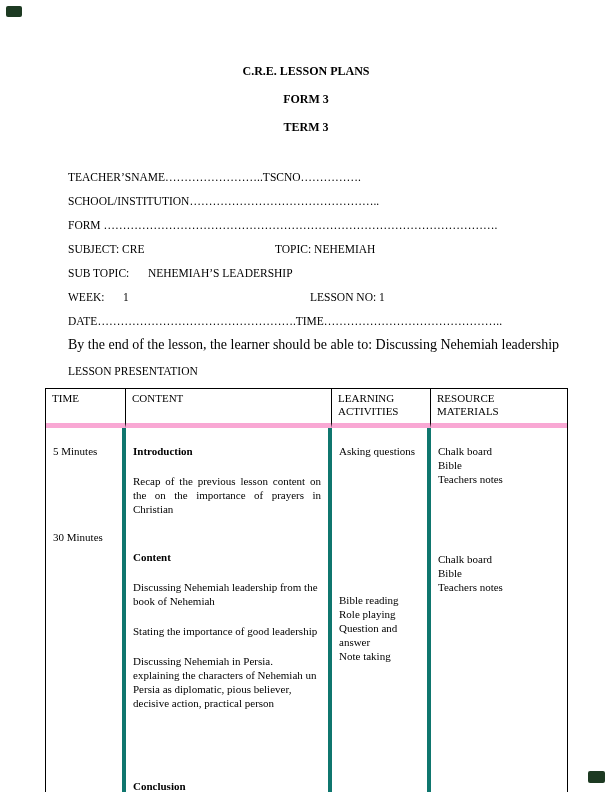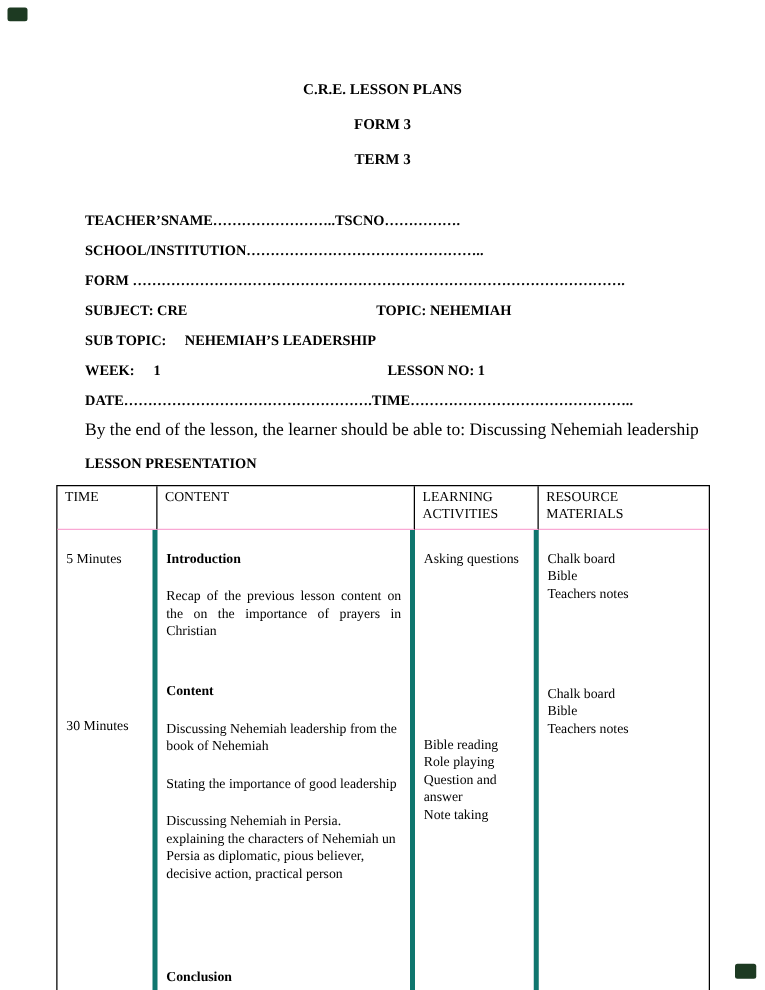--- a/index.html
+++ b/index.html
@@ -11,40 +11,40 @@
     margin:0 auto;
   }
   .corner { position:absolute; background:#1d3a22; border-radius:2px; }
   .corner.tl { left:6px; top:6px; width:16px; height:11px; }
   .corner.br { right:7px; bottom:9px; width:17px; height:12px; }
 
   .titles { padding-top:64px; text-align:center; font-weight:bold; font-size:12px; }
   .title-line { margin-bottom:14px; line-height:14px; }
 
   .fields { margin:36px 45px 0 68px; font-size:11.5px; }
-  .field-line { margin-bottom:10px; line-height:14px; font-weight:bold; }
+  .field-line { margin-bottom:10px; line-height:14px; font-weight:normal; }
   .rel { position:relative; }
-  .abs-topic { position:absolute; left:233px; top:0; }
+  .abs-topic { position:absolute; left:207px; top:0; }
   .abs-lesson { position:absolute; left:242px; top:0; }
   .sub-topic-label { display:inline-block; width:77px; }
   .week-label { display:inline-block; width:52px; }
   .objective { font-weight:normal; font-size:14px; margin-top:2px; margin-bottom:12px; }
   .presentation { margin-bottom:0; }
 
   .lesson-table { margin:10px 0 0 45px; width:523px; border:1px solid #000; font-size:11px; }
   .t-row { display:grid; grid-template-columns:80px 206px 99px 136px; }
   .t-body.t-row { min-height:320px; }
-  .t-hcell { border-right:1px solid #000; border-bottom:1px solid #f9a8d4; padding:3px 6px 5px; line-height:13px;text-decoration:underline; }
+  .t-hcell { border-right:1px solid #000; border-bottom:5px solid #f9a8d4; padding:3px 6px 5px; line-height:13px;text-decoration:underline; }
   .t-hcell:last-child, .t-cell:last-child { border-right:none; }
   .t-hcell span { display:inline-block; max-width:85px; }
   .t-cell { border-right:4px solid #0f766e; padding:16px 7px 10px 7px; line-height:14px; }
   .bold { font-weight:bold; }
   p.tp { margin:16px 0 9px 0; }
   .just { text-align:justify; }
-  .row2-time { margin-top:120px; }
+  .row2-time { margin-top:72px; }
   .heading2 { margin-top:34px; }
   .conclusion { margin-top:69px; }
   .acts2 { margin-top:135px; }
   .res2 { margin-top:66px; }
 </style>
 </head>
 <body>
 
 <div class="page">
 

